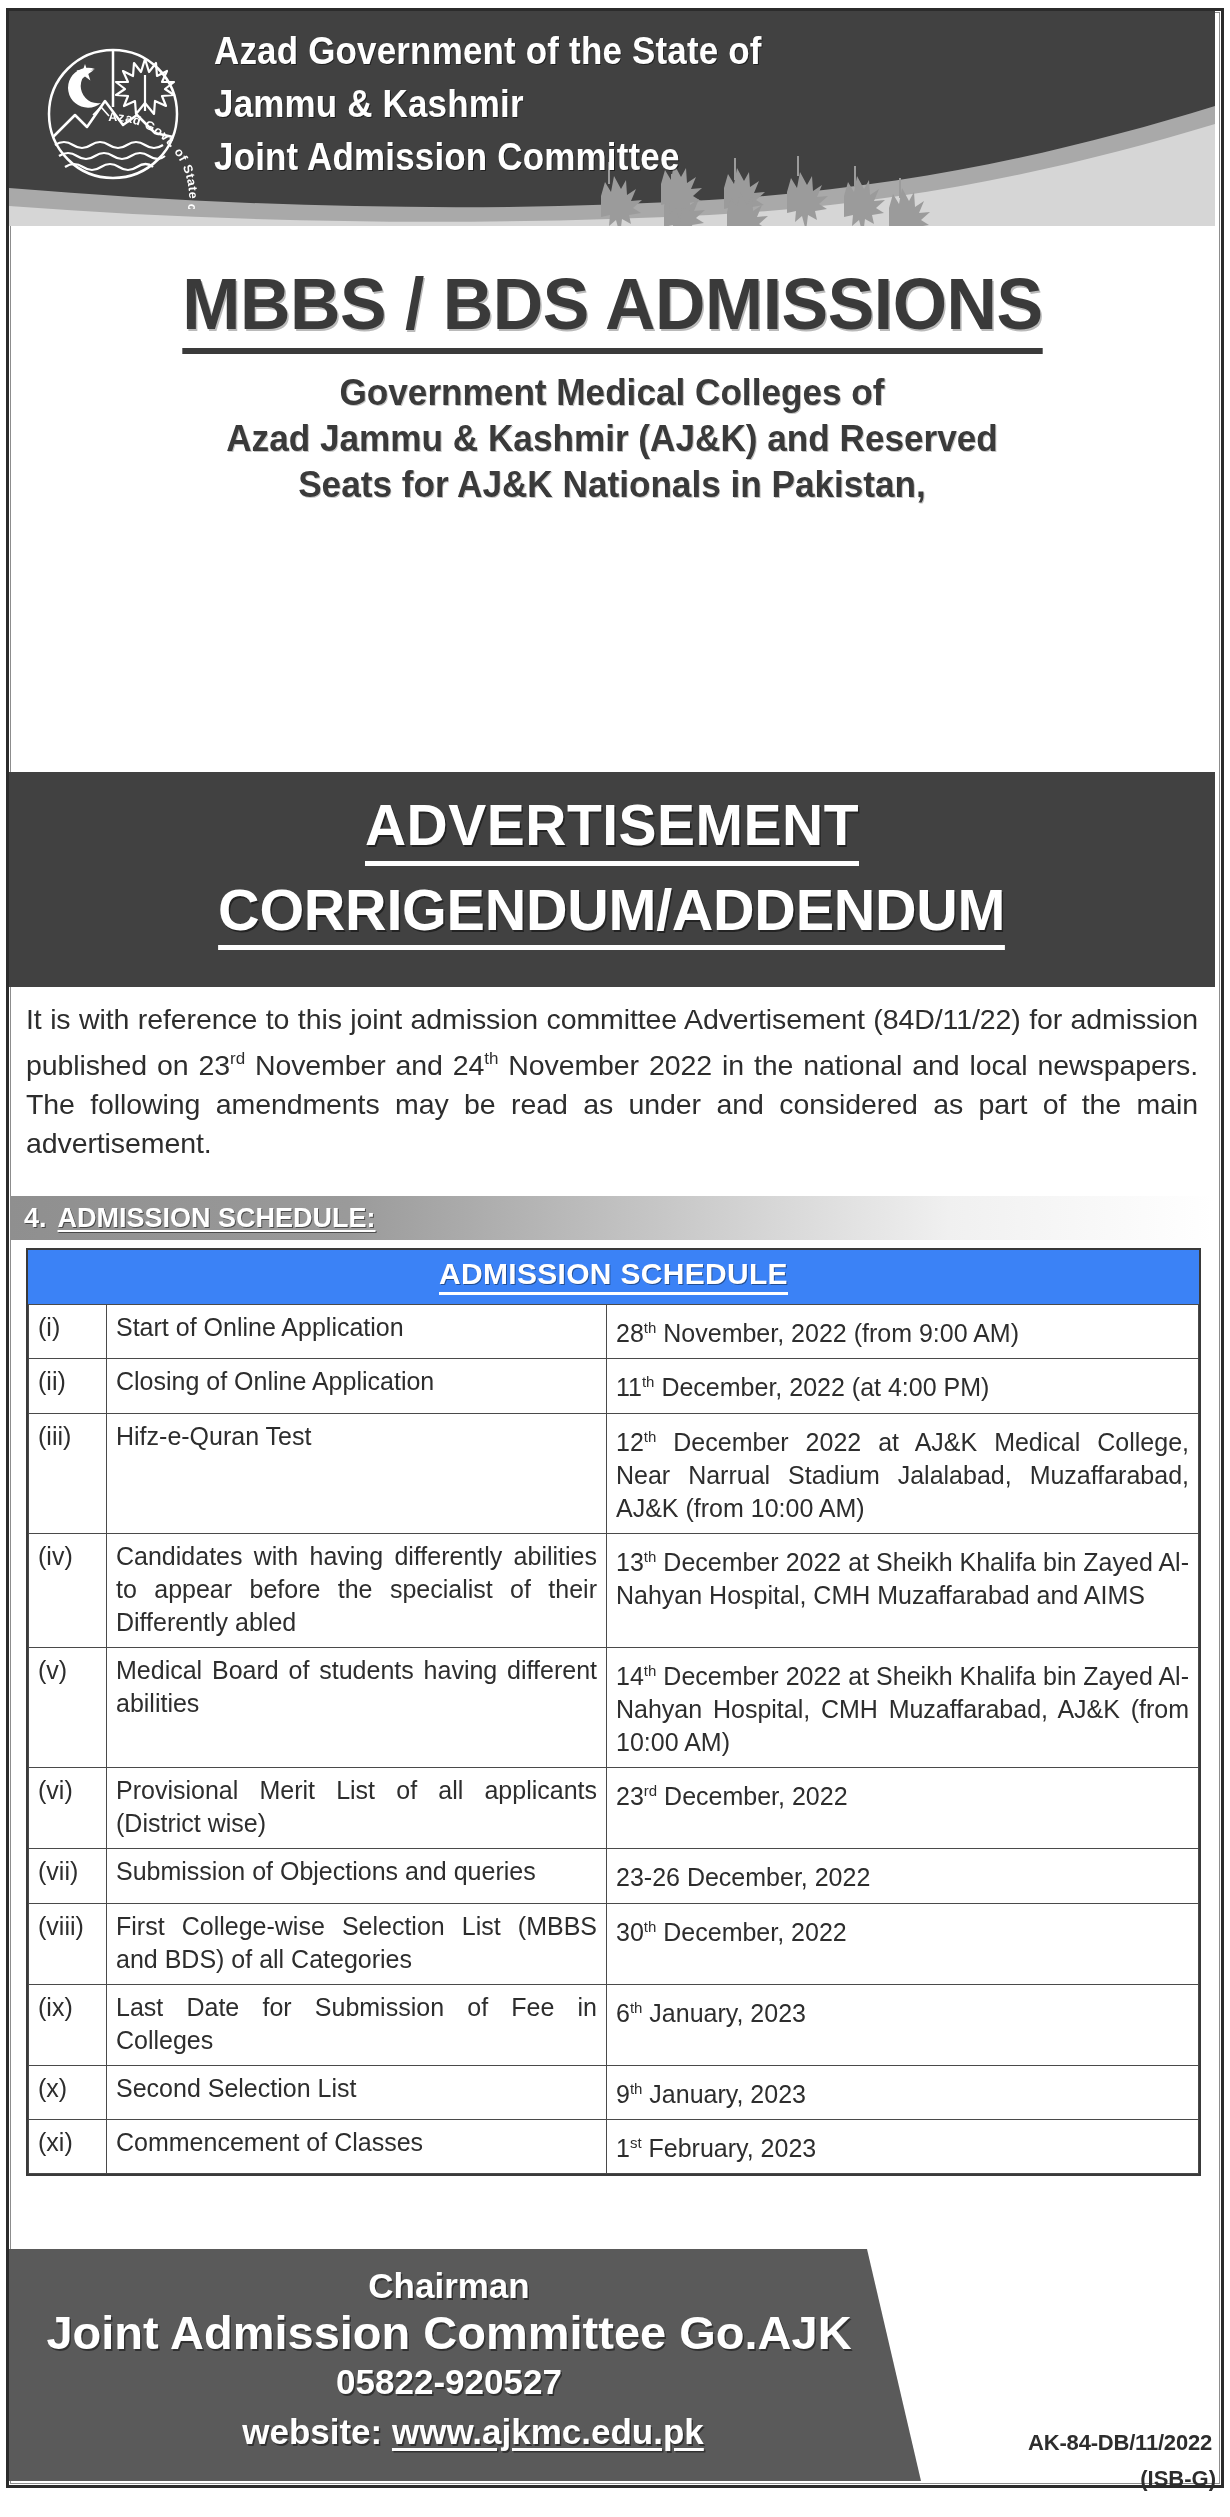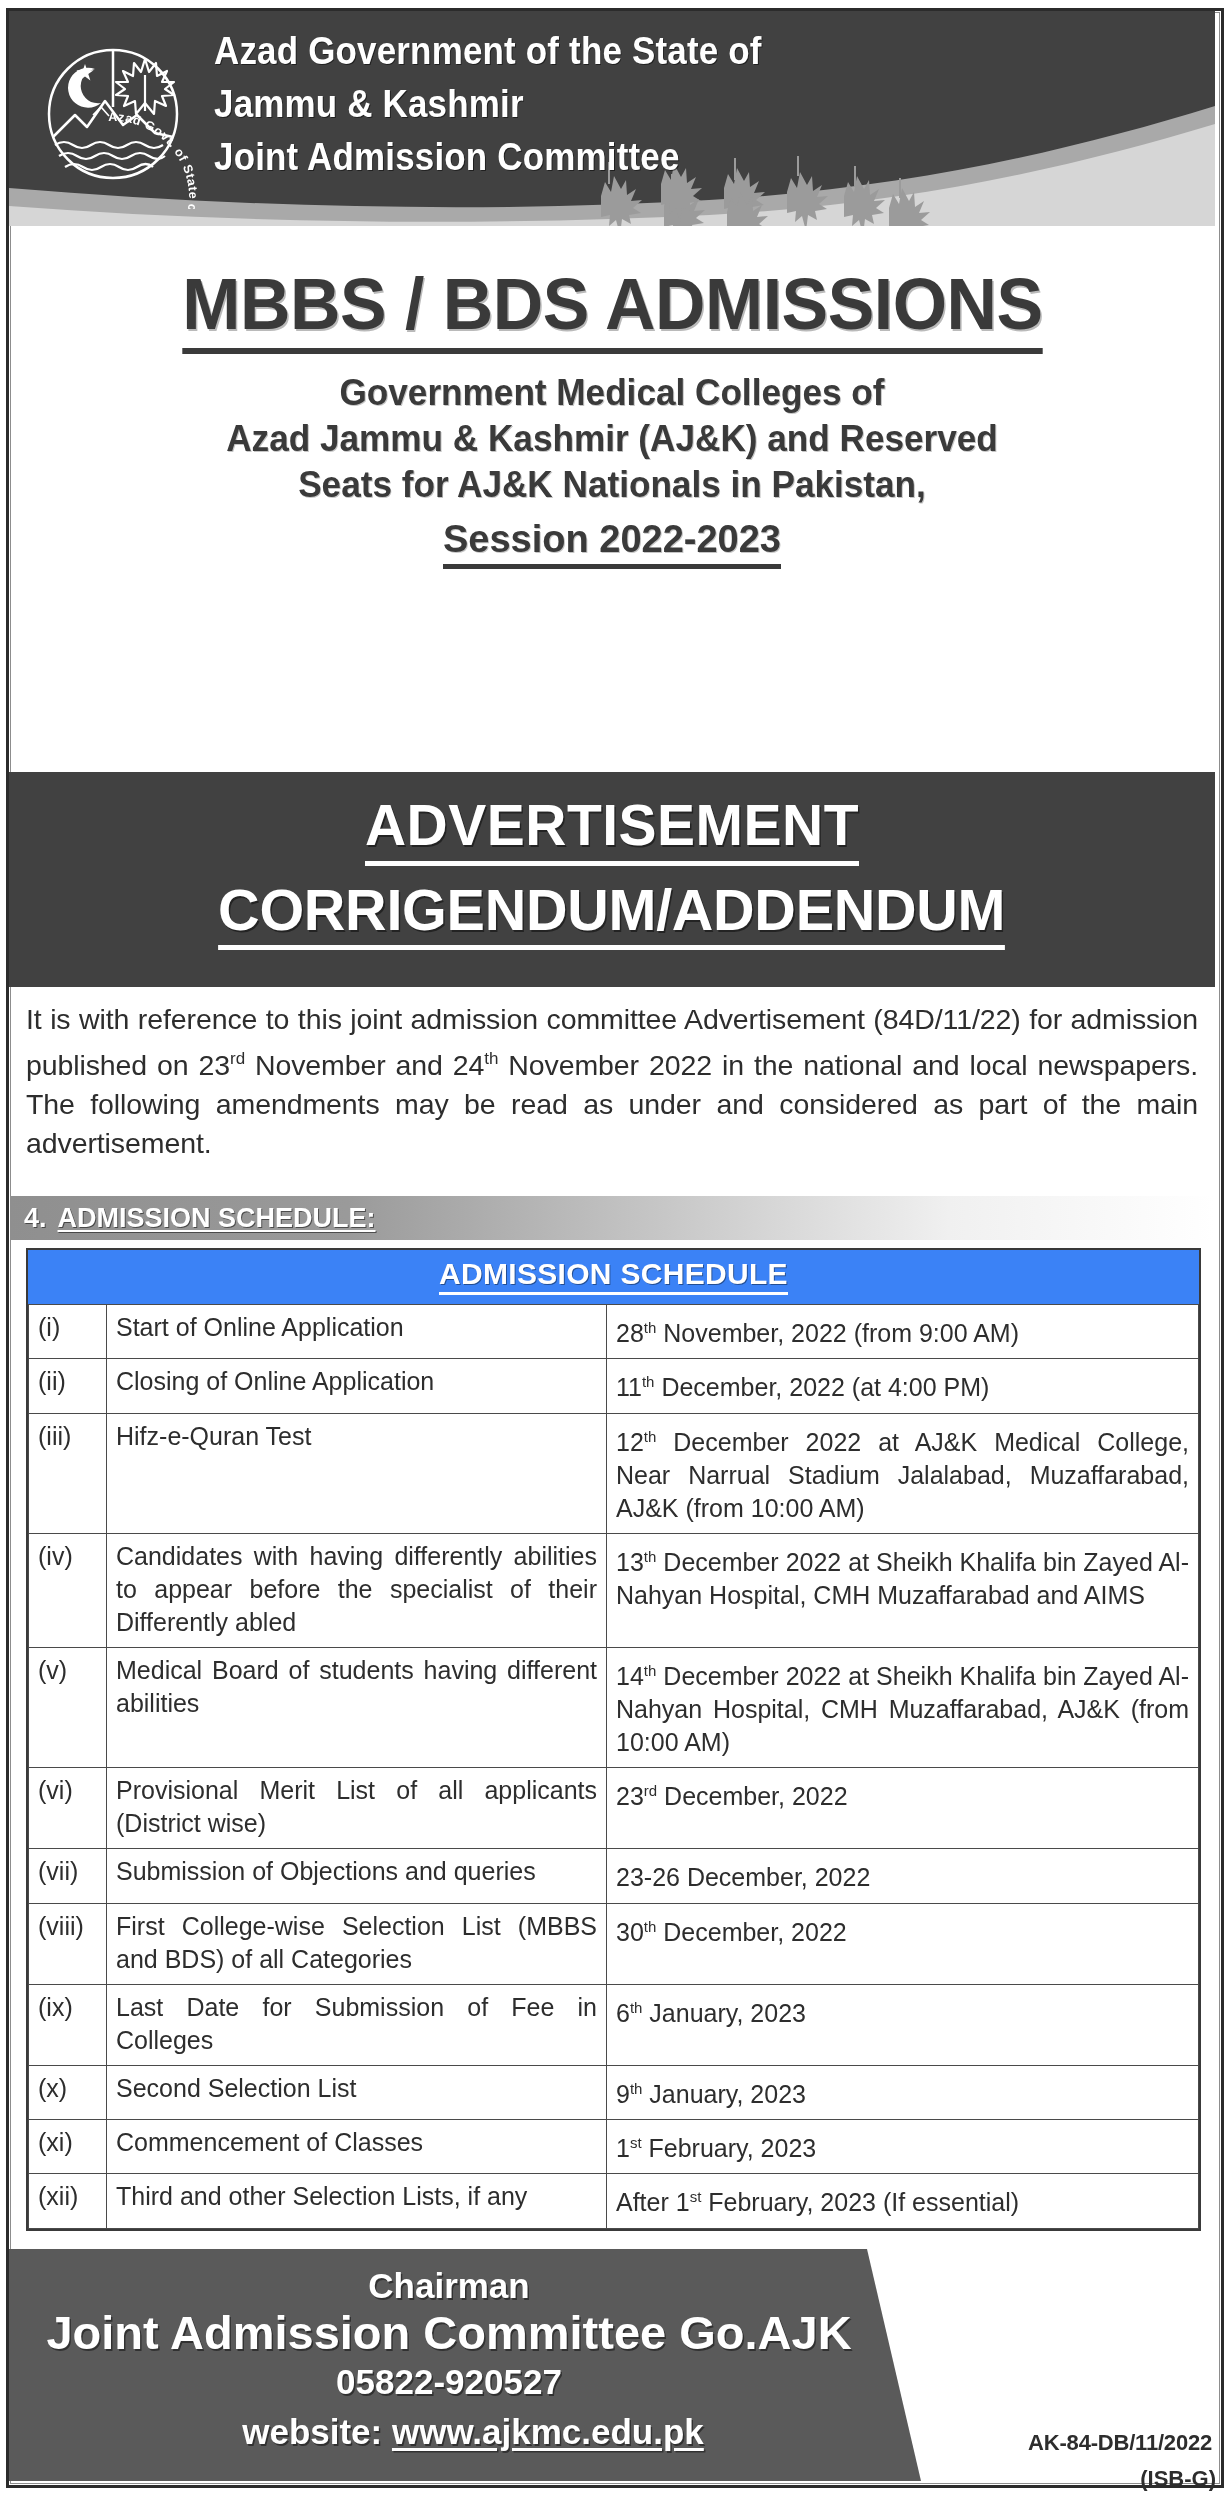--- a/index.html
+++ b/index.html
@@ -402,21 +402,20 @@
     </div>
   </div>
 
   <div class="title-block">
     <div class="main-title">MBBS / BDS ADMISSIONS</div>
     <div class="sub-title">
       <div>Government Medical Colleges of</div>
       <div>Azad Jammu &amp; Kashmir (AJ&amp;K) and Reserved</div>
       <div>Seats for AJ&amp;K Nationals in Pakistan,</div>
     </div>
-    <div class="session">Session 2022-2023</div>
   </div>
 
   <div class="ad-band">
     <div><span class="ad-line1">ADVERTISEMENT</span></div>
     <div><span class="ad-line2">CORRIGENDUM/ADDENDUM</span></div>
   </div>
 
   <p class="intro">
     <span>It is with reference to this joint admission committee Advertisement (84D/11/22) for admission published on 23</span><sup>rd</sup><span> November and 24</span><sup>th</sup><span> November 2022 in the national and local newspapers. The following amendments may be read as under and considered as part of the main advertisement.</span>
   </p>
@@ -479,25 +478,20 @@
           </tr>
           <tr>
             <td class="col-no">(x)</td>
             <td class="col-item">Second Selection List</td>
             <td class="col-date"><span>9</span><sup>th</sup><span> January, 2023</span></td>
           </tr>
           <tr>
             <td class="col-no">(xi)</td>
             <td class="col-item">Commencement of Classes</td>
             <td class="col-date"><span>1</span><sup>st</sup><span> February, 2023</span></td>
-          </tr>
-          <tr>
-            <td class="col-no">(xii)</td>
-            <td class="col-item">Third and other Selection Lists, if any</td>
-            <td class="col-date"><span>After 1</span><sup>st</sup><span> February, 2023 (If essential)</span></td>
           </tr>
         </tbody>
     </table>
   </div>
 
   <div class="footer">
     <svg class="footer-shape" viewBox="0 0 1206 232" preserveAspectRatio="none">
       <path d="M0,0 L858,0 L912,232 L0,232 Z" fill="#5a5a5a"></path>
     </svg>
     <div class="footer-text">

